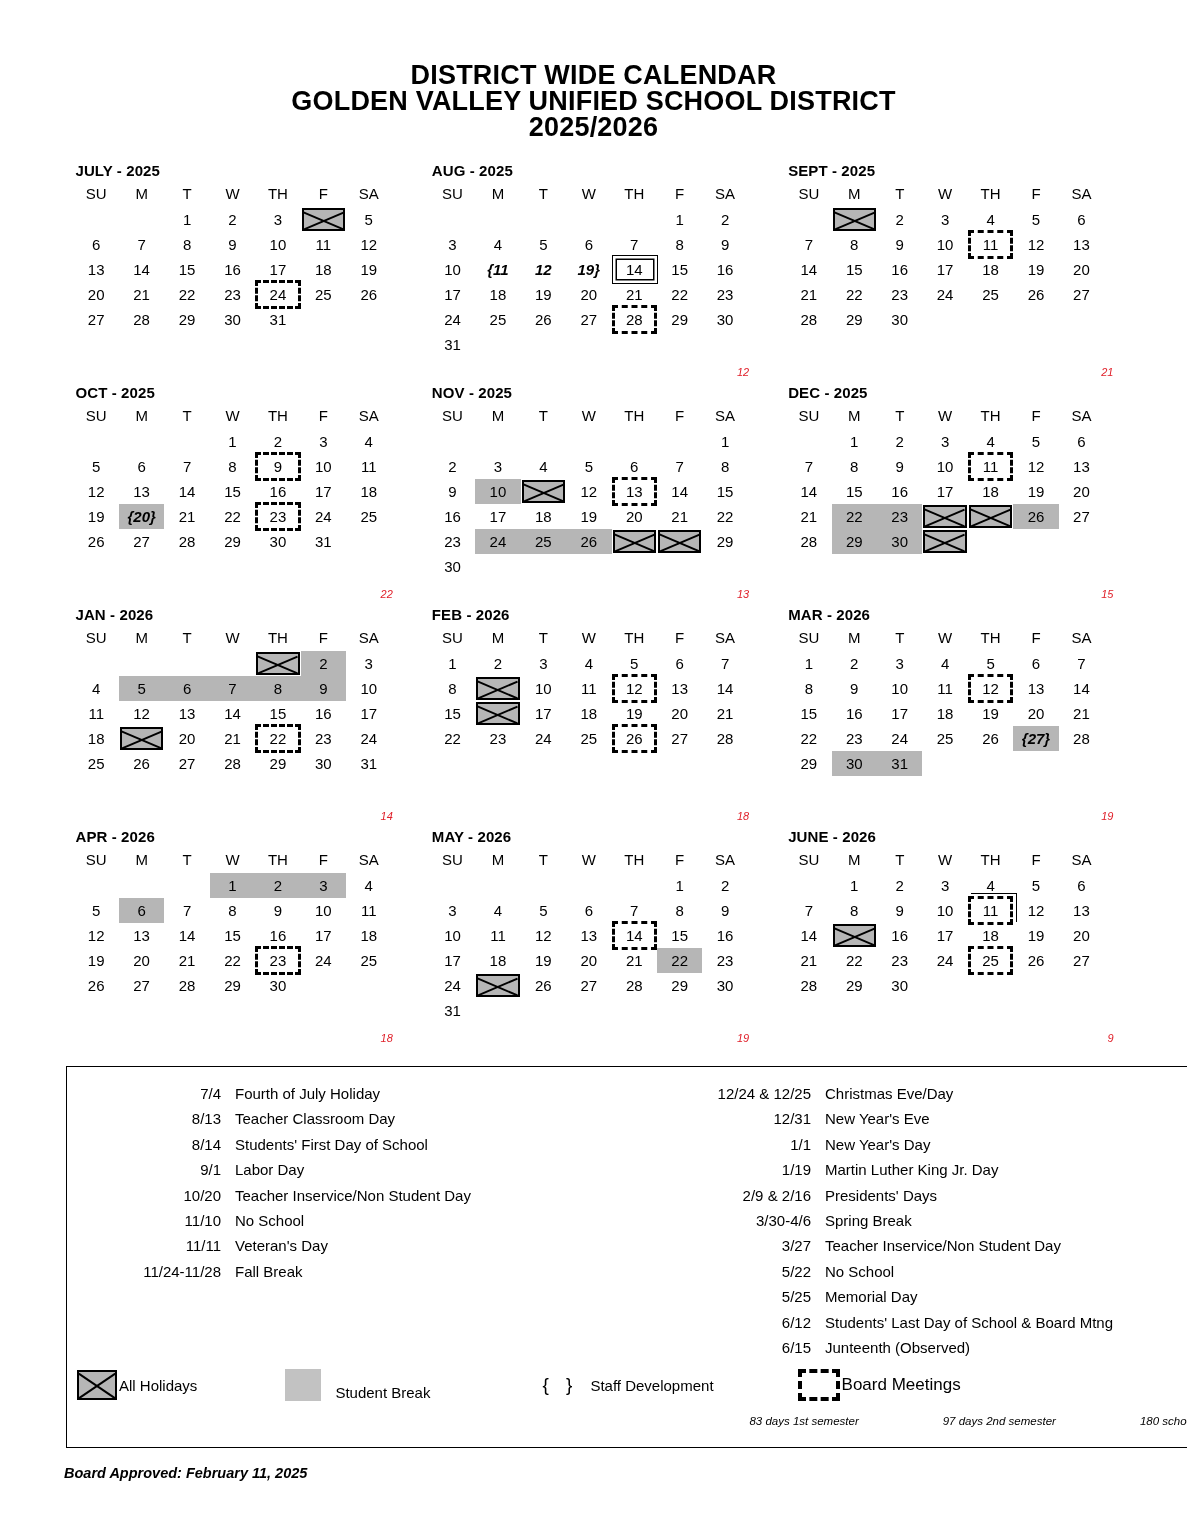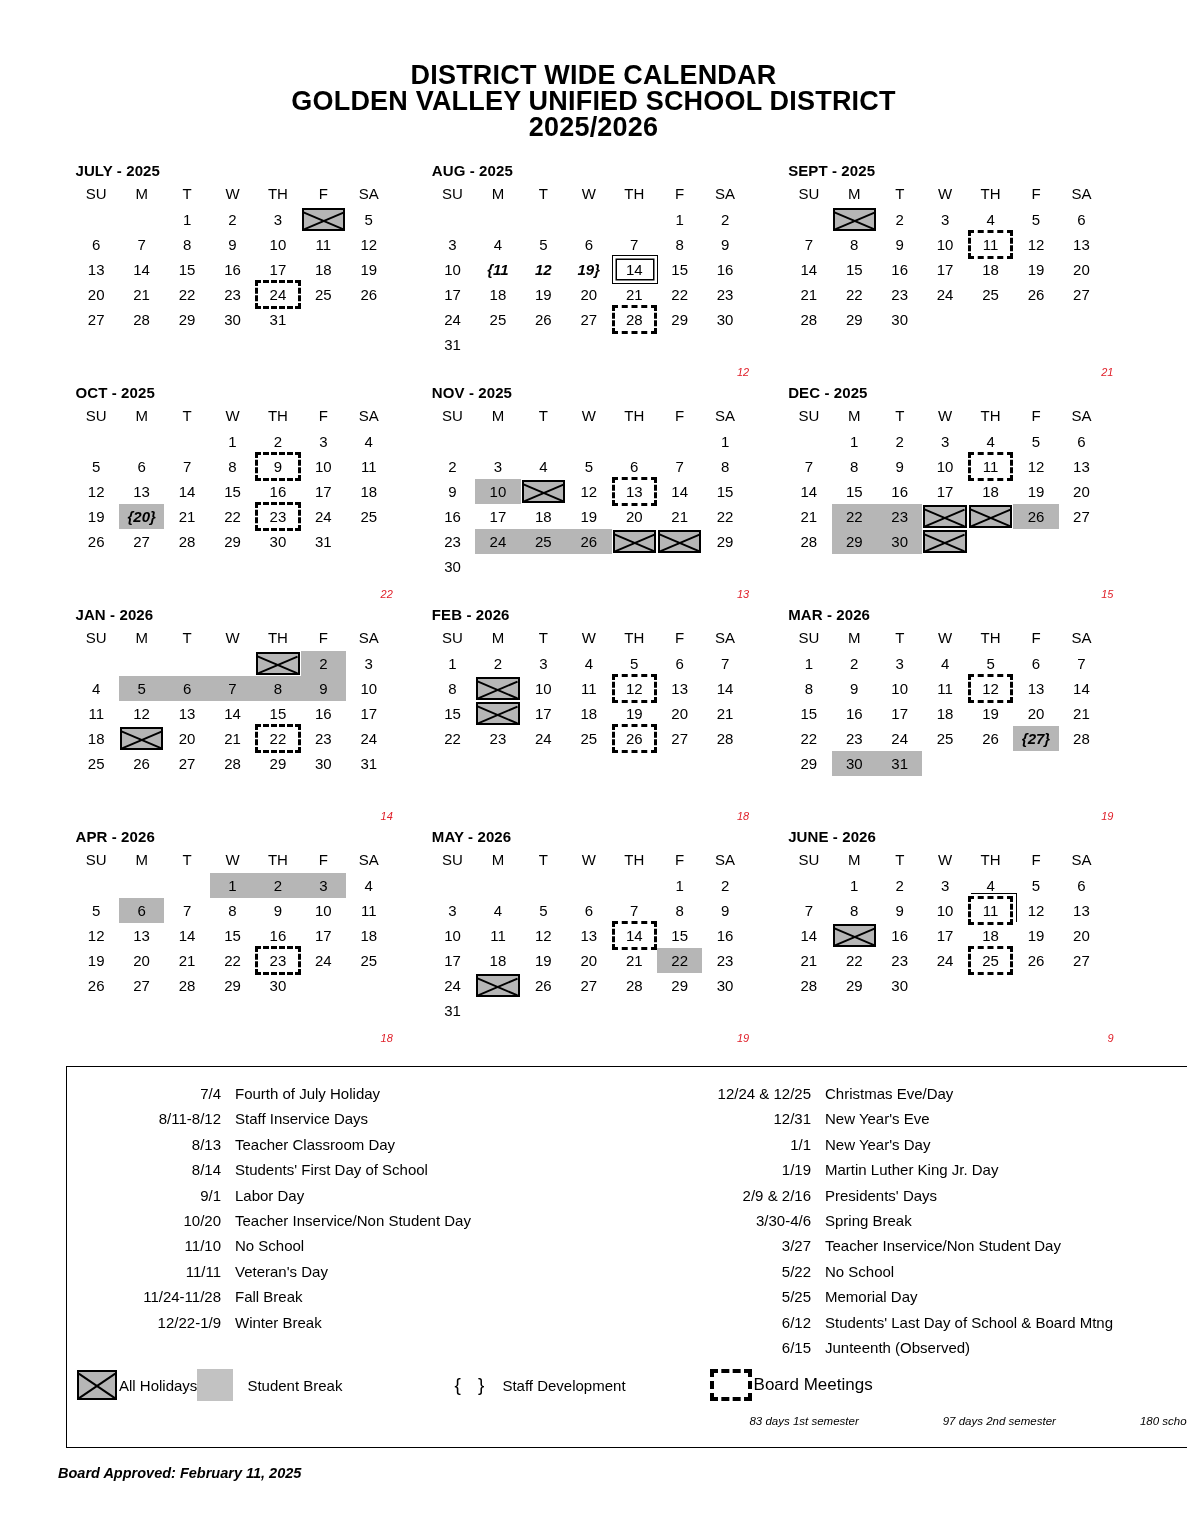--- a/index.html
+++ b/index.html
@@ -117,21 +117,21 @@
   .key-sq-x::after  { transform:rotate(-34deg) scaleX(1.1); }
   .key-sq-gray { width:36px; height:32px; background:#c2c2c2; margin-right:14px; }
   .key-braces { font-size:19px; margin-right:12px; letter-spacing:6px; }
   .key-dash { width:42px; height:32px; border:4px dashed #000; margin-right:2px; }
   .counts-row {
     position:absolute; right:20px; bottom:20px;
     display:flex; gap:84px;
     font-size:11.5px; font-style:italic;
   }
   .approved {
-    position:absolute; left:58px; top:1465px;
+    position:absolute; left:64px; top:1465px;
     font-size:14.5px; font-style:italic; font-weight:bold;
   }
 </style>
 </head>
 <body>
 
 <div class="doc-header">
   <div class="line">DISTRICT WIDE CALENDAR</div>
   <div class="line">GOLDEN VALLEY UNIFIED SCHOOL DISTRICT</div>
   <div class="line">2025/2026</div>
@@ -1656,24 +1656,20 @@
   </div>
 
 <div class="legend">
   <div class="legend-cols">
     <div class="legend-col left" id="legend-left">
         <div class="legend-row">
           <span class="ld">7/4</span>
           <span class="lt">Fourth of July Holiday</span>
         </div>
         <div class="legend-row">
-          <span class="ld">8/11-8/12</span>
-          <span class="lt">Staff Inservice Days</span>
-        </div>
-        <div class="legend-row">
           <span class="ld">8/13</span>
           <span class="lt">Teacher Classroom Day</span>
         </div>
         <div class="legend-row">
           <span class="ld">8/14</span>
           <span class="lt">Students' First Day of School</span>
         </div>
         <div class="legend-row">
           <span class="ld">9/1</span>
           <span class="lt">Labor Day</span>
@@ -1686,24 +1682,20 @@
           <span class="ld">11/10</span>
           <span class="lt">No School</span>
         </div>
         <div class="legend-row">
           <span class="ld">11/11</span>
           <span class="lt">Veteran's Day</span>
         </div>
         <div class="legend-row">
           <span class="ld">11/24-11/28</span>
           <span class="lt">Fall Break</span>
-        </div>
-        <div class="legend-row">
-          <span class="ld">12/22-1/9</span>
-          <span class="lt">Winter Break</span>
         </div>
       </div>
     <div class="legend-col right" id="legend-right">
         <div class="legend-row">
           <span class="ld">12/24 &amp; 12/25</span>
           <span class="lt">Christmas Eve/Day</span>
         </div>
         <div class="legend-row">
           <span class="ld">12/31</span>
           <span class="lt">New Year's Eve</span>
@@ -1745,21 +1737,21 @@
           <span class="lt">Junteenth (Observed)</span>
         </div>
       </div>
   </div>
 
   <div class="key-row">
     <div class="key-item" style="margin-left:2px;">
       <div class="key-sq-x"></div>
       <span class="key-label">All Holidays</span>
     </div>
-    <div class="key-item" style="">
+    <div class="key-item" style="margin-left:88px;align-items:flex-end;">
       <div class="key-sq-gray"></div>
       <span class="key-label">Student Break</span>
     </div>
     <div class="key-item" style="margin-left:112px;">
       <span class="key-braces">{    }</span>
       <span class="key-label">Staff Development</span>
     </div>
     <div class="key-item" style="margin-left:84px;">
       <div class="key-dash"></div>
       <span class="key-label" style="font-size:17px;">Board Meetings</span>

